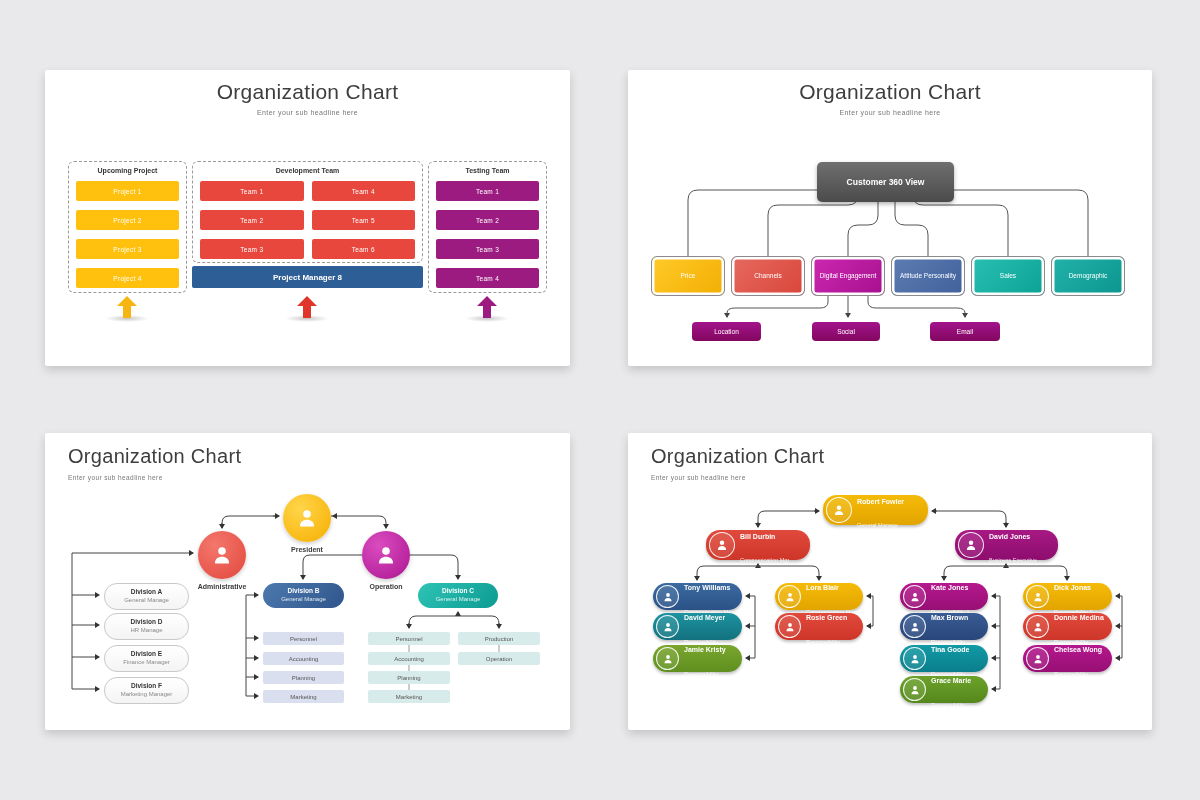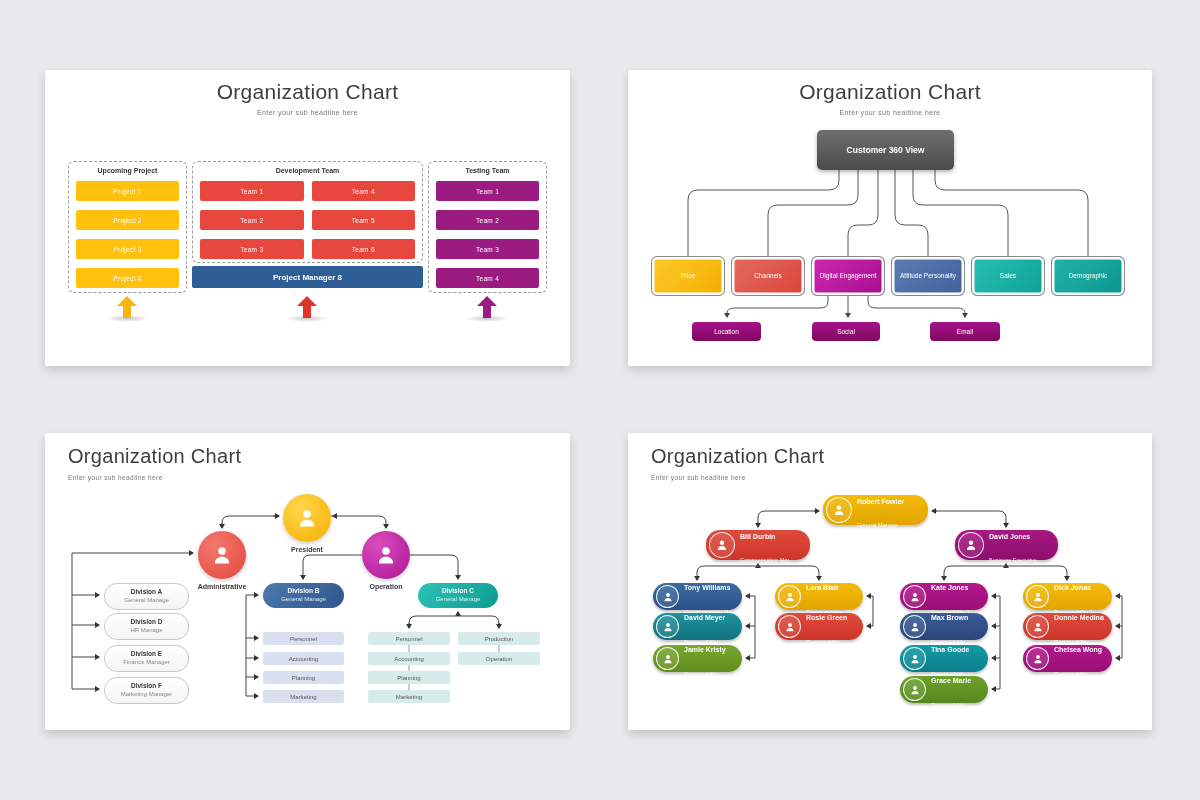--- a/index.html
+++ b/index.html
@@ -27,21 +27,21 @@
   .gbox.r{background:#e8473d;}
   .gbox.p{background:#9c1b80;}
   .grid2{display:grid;grid-template-columns:1fr 1fr;grid-auto-flow:column;grid-template-rows:repeat(3,auto);column-gap:8px;}
   .mgrbar{background:#2e5e96;border-radius:2px;display:flex;align-items:center;justify-content:center;
           font-size:8px;font-weight:bold;color:#fff;}
   .uparrow{width:20px;height:22px;clip-path:polygon(50% 0,100% 45%,70% 45%,70% 100%,30% 100%,30% 45%,0 45%);}
   .uparrow.y{background:#f6b511;} .uparrow.r{background:#e0352b;} .uparrow.p{background:#9c1b80;}
   .ellip{height:7px;border-radius:50%;background:radial-gradient(ellipse at center,rgba(0,0,0,.22),rgba(0,0,0,0) 70%);}
   
   .rootbox{background:linear-gradient(#6f6f6f,#4b4b4b);border-radius:5px;box-shadow:0 2px 4px rgba(0,0,0,.3);
-           display:flex;align-items:center;justify-content:center;font-size:8.5px;font-weight:bold;color:#fff;}
+           display:flex;align-items:center;justify-content:center;font-size:8.5px;font-weight:bold;color:#fff;margin-top:32px;}
   .lv1{border:1px solid #8a8a8a;box-shadow:inset 0 0 0 2.5px #fff;border-radius:6px;box-sizing:border-box;
        display:flex;align-items:center;justify-content:center;text-align:center;font-size:6.5px;color:#fff;line-height:1.25;padding:2px;}
   .lv1.c-y{background:linear-gradient(135deg,#ffca28,#f2ae03);}
   .lv1.c-r{background:linear-gradient(135deg,#e66a5f,#d9453a);}
   .lv1.c-m{background:linear-gradient(135deg,#cd28b0,#a60f8f);}
   .lv1.c-b{background:linear-gradient(135deg,#5d7cb2,#41619c);}
   .lv1.c-t{background:linear-gradient(135deg,#29c0b3,#0ca195);}
   .lv1.c-t2{background:linear-gradient(135deg,#22b2aa,#0b968f);}
   .lv2{background:linear-gradient(#a3148c,#82075f);border-radius:4px;display:flex;align-items:center;justify-content:center;
        font-size:6.5px;color:#fff;}

